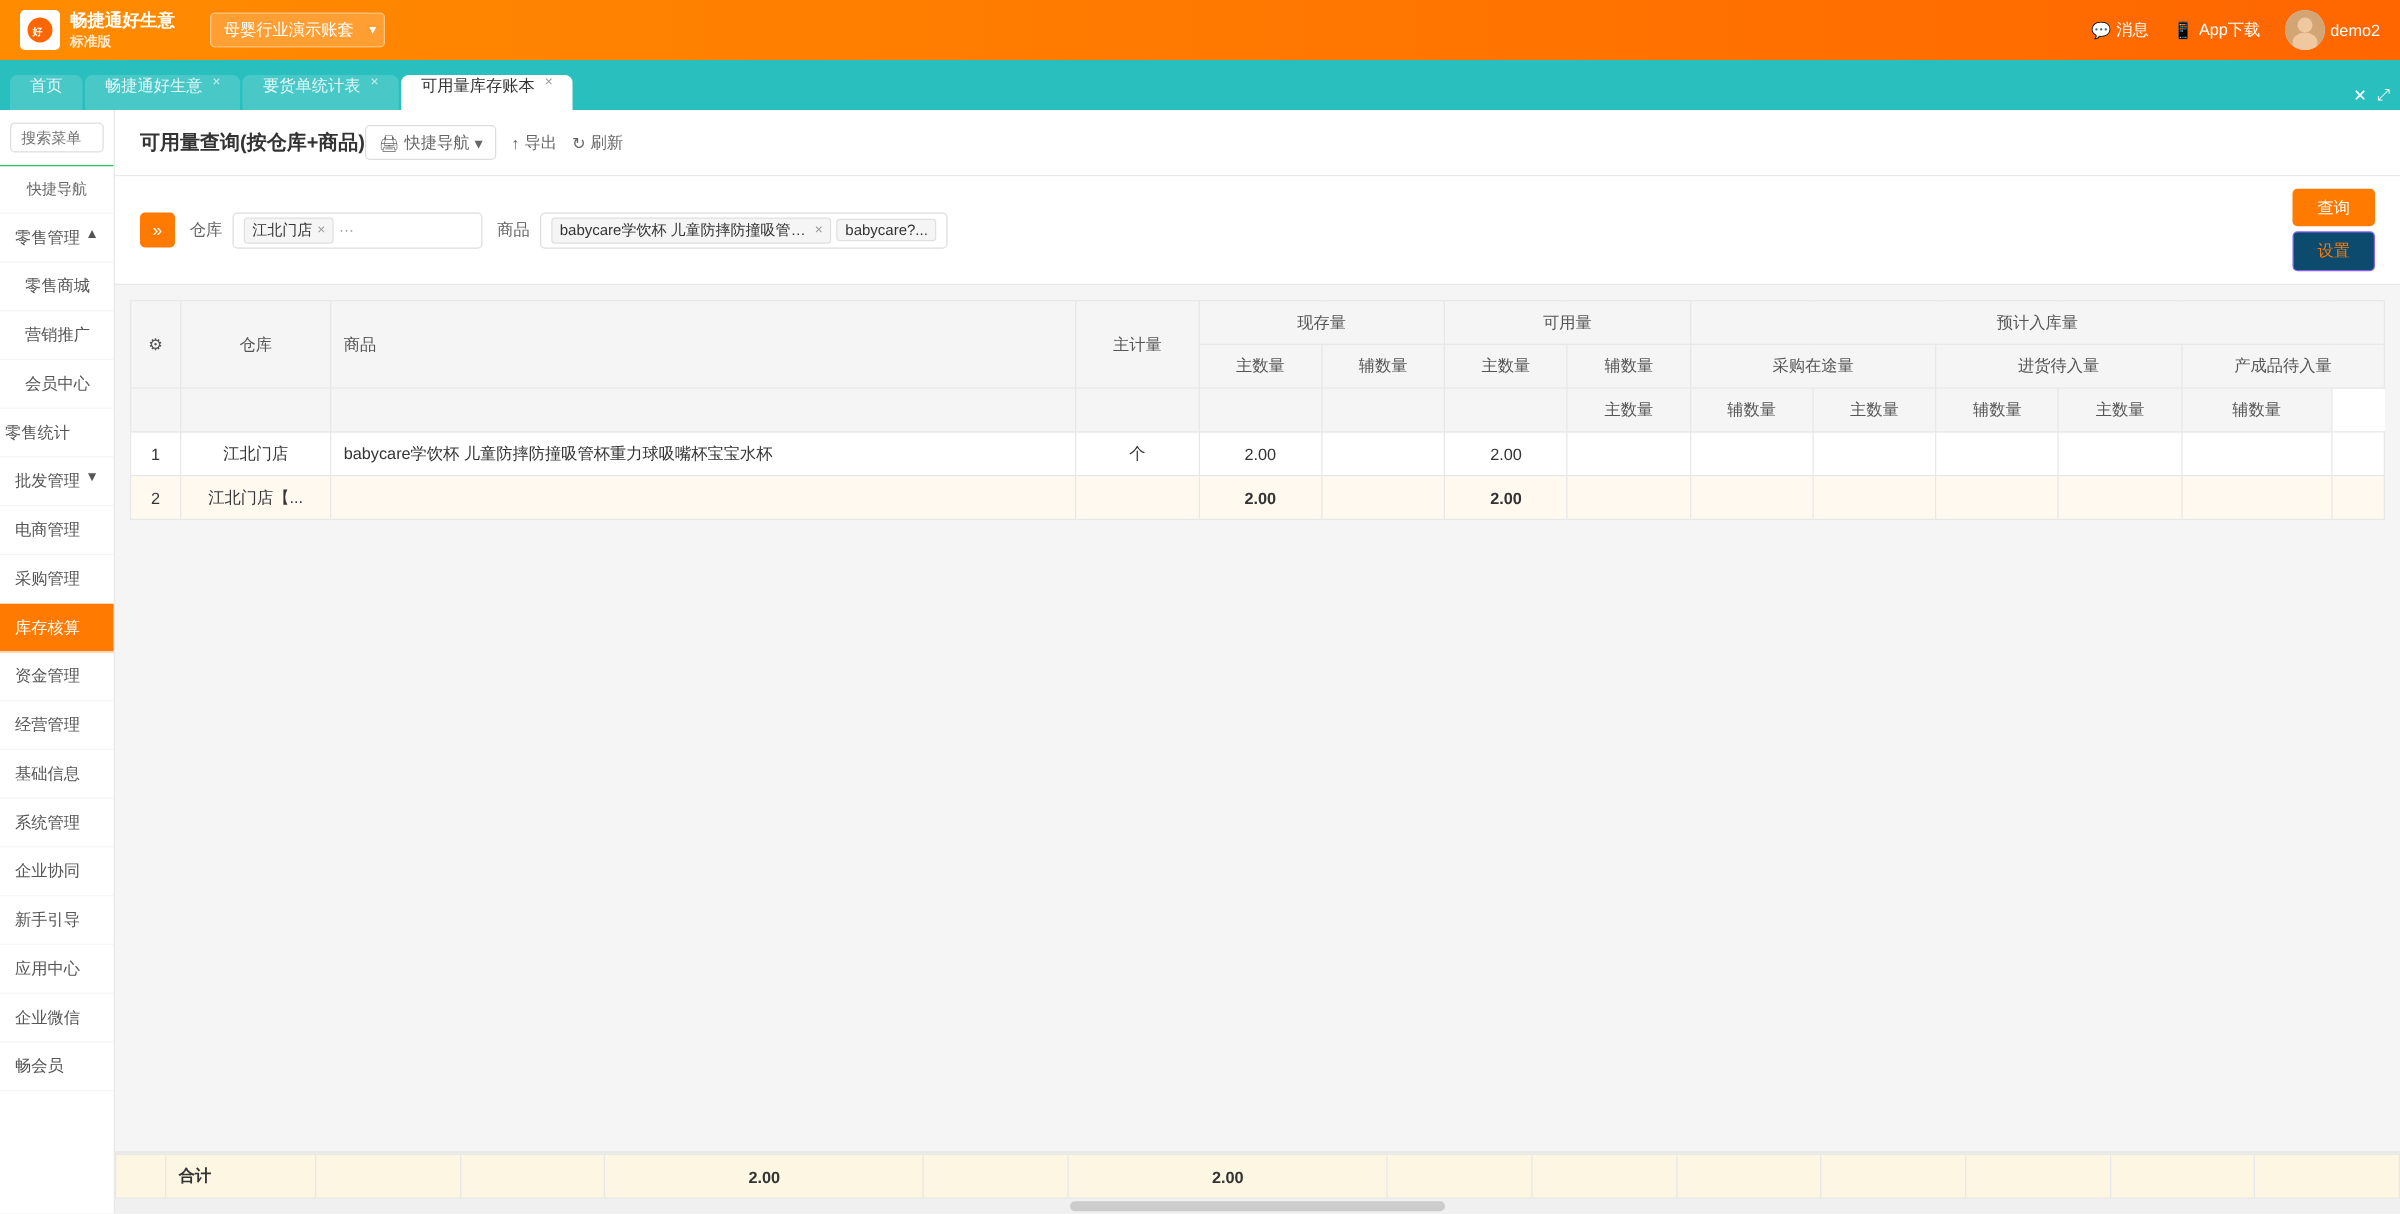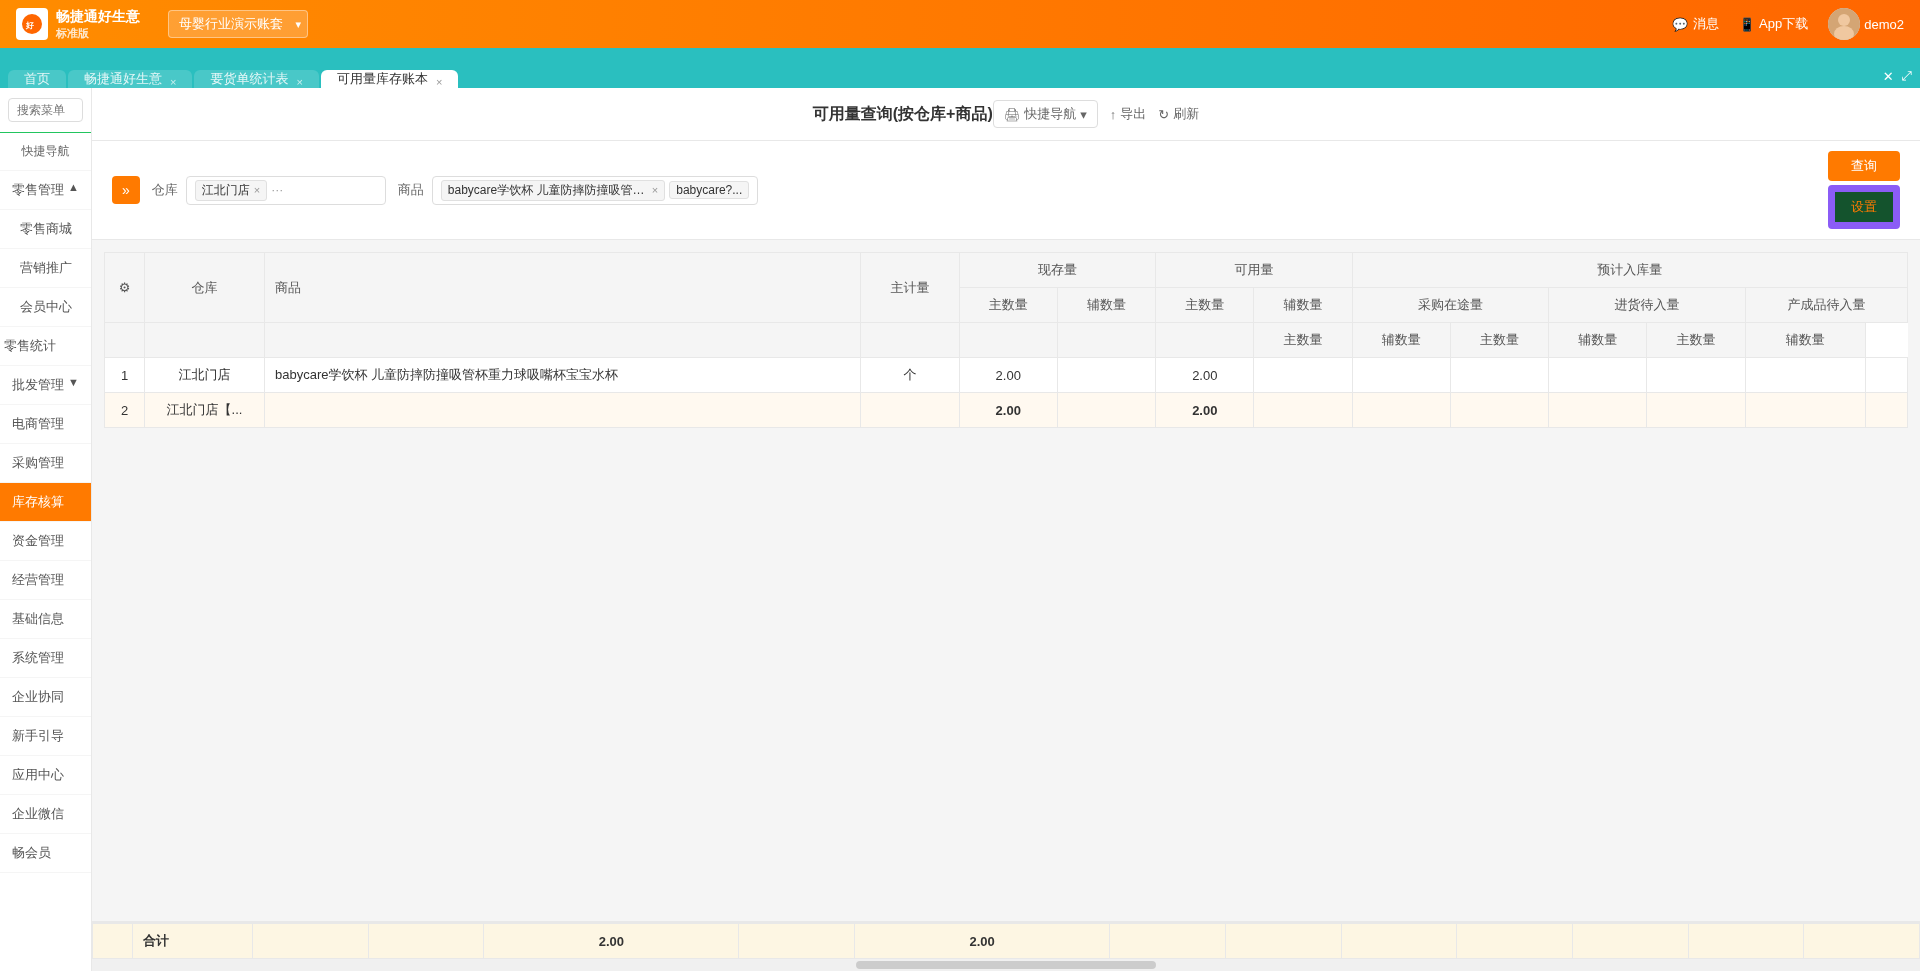--- a/index.html
+++ b/index.html
@@ -75,25 +75,25 @@
     
     .tab-bar {
       height: 40px;
       background: #2abfbf;
       display: flex;
       align-items: flex-end;
       padding: 0 8px;
       flex-shrink: 0;
     }
     .tab {
-      height: 18px;
+      height: 28px;
       padding: 0 16px;
       border-radius: 6px 6px 0 0;
       display: flex;
-      align-items: flex-end;
+      align-items: flex-start;
       gap: 8px;
       font-size: 13px;
       cursor: pointer;
       color: rgba(255,255,255,0.85);
       background: rgba(255,255,255,0.15);
       margin-right: 2px;
     }
     .tab.active {
       background: white;
       color: #333;
@@ -170,21 +170,21 @@
       display: flex;
       flex-direction: column;
       overflow: hidden;
       background: #f5f5f5;
     }
     .page-header {
       background: white;
       padding: 12px 20px;
       display: flex;
       align-items: center;
-      justify-content: center;
+      justify-content: flex-start;
       border-bottom: 1px solid #e8e8e8;
       flex-shrink: 0;
     }
     .page-title {
       font-size: 16px;
       font-weight: bold;
       color: #333;
     }
     .page-header-actions {
       display: flex;
@@ -270,23 +270,23 @@
     .btn-query {
       background: #ff7a00;
       color: white;
       border: none;
       border-radius: 4px;
       padding: 6px 20px;
       cursor: pointer;
       font-size: 13px;
     }
     .btn-settings {
-      background: #14532d;
+      background: #0c4a6e;
       color: #ff7a00;
-      border: 7px solid #8b5cf6;
+      border: 1px solid #8b5cf6;
       border-radius: 4px;
       padding: 6px 16px;
       cursor: pointer;
       font-size: 13px;
     }
     .filter-actions {
       margin-left: auto;
       display: flex;
       flex-direction: column;
       gap: 4px;

